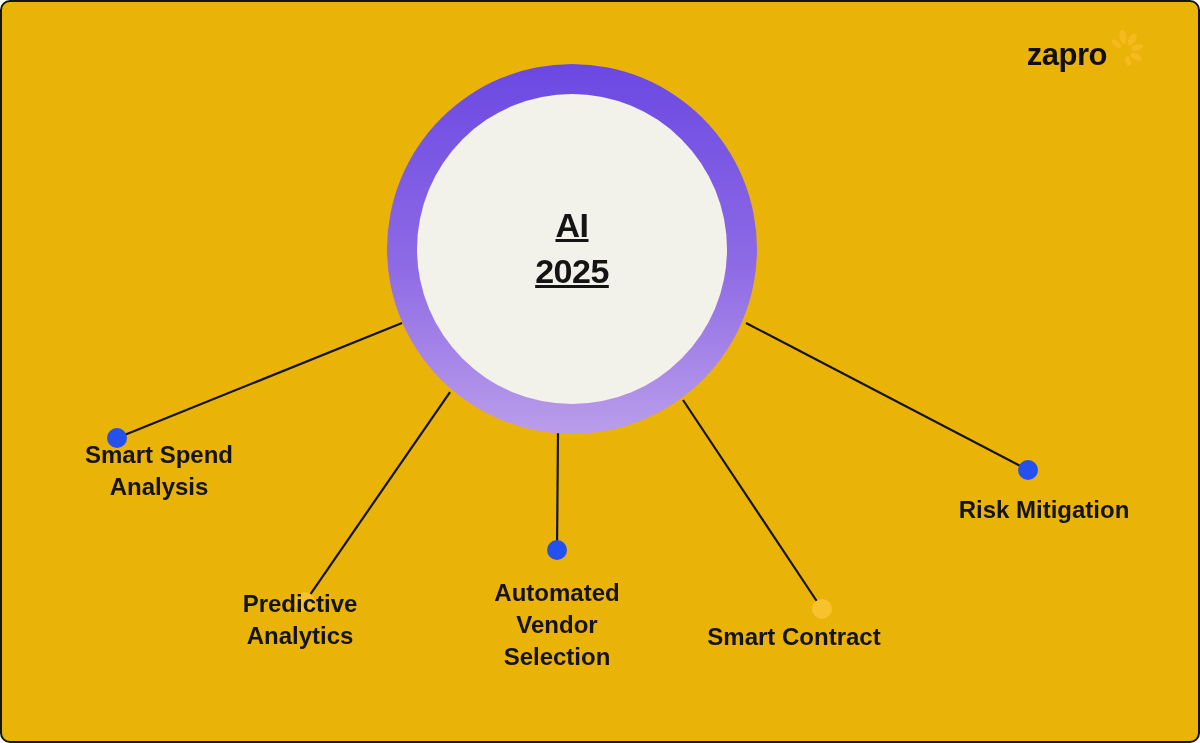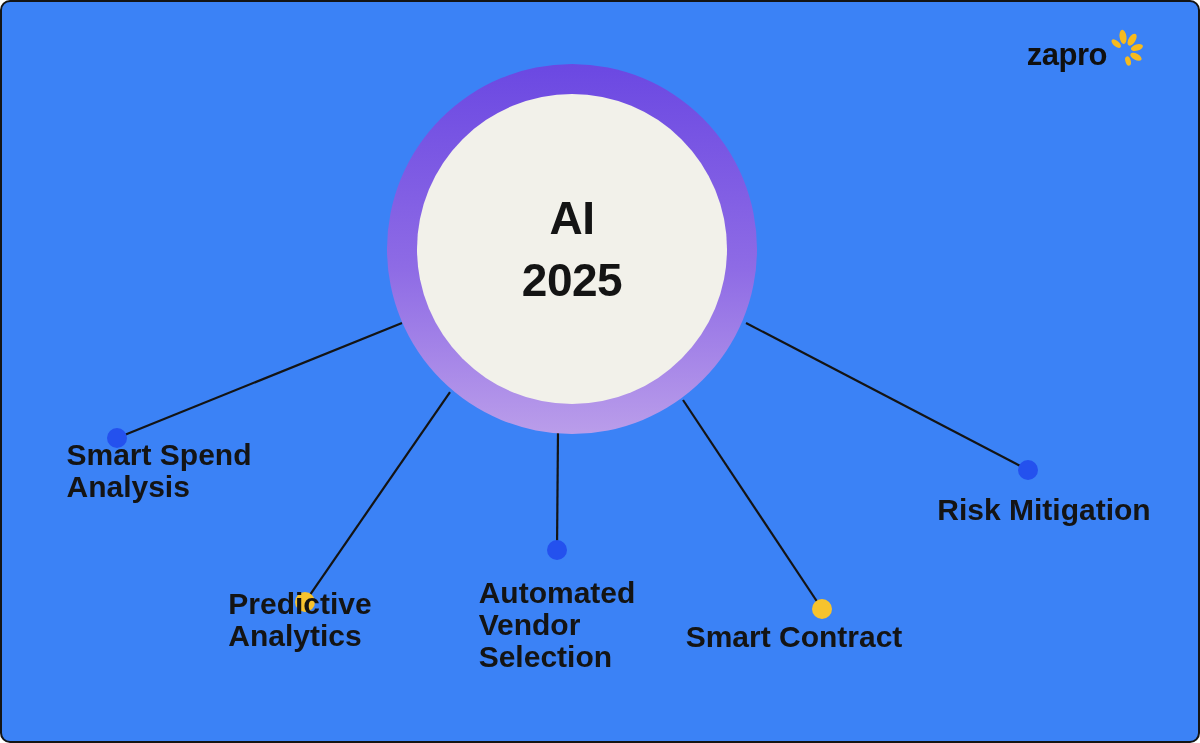--- a/index.html
+++ b/index.html
@@ -49,50 +49,51 @@
   .hub-inner {
     position: absolute;
     border-radius: 50%;
     background: #F2F1EA;
     display: flex;
     align-items: center;
     justify-content: center;
   }
   .hub-title {
     text-align: center;
-    font-size: 46px;
+    font-size: 34px;
     line-height: 1.35;
     font-weight: bold;
     color: #141414;
     letter-spacing: -0.5px;
+    text-decoration: underline;
   }
   
   .spokes-svg {
     position: absolute;
     left: 0;
     top: 0;
     z-index: 1;
   }
   
   .node-label {
     position: absolute;
     transform: translateX(-50%);
-    text-align: left;
-    font-size: 30px;
+    text-align: center;
+    font-size: 24px;
     line-height: 32px;
     font-weight: bold;
     color: #141414;
     white-space: nowrap;
     z-index: 3;
   }
 </style>
 </head>
 <body>
 
-<div class="canvas" style="background: #3b82f6; border-color: rgb(20, 20, 20);">
+<div class="canvas" style="background: #eab308; border-color: rgb(20, 20, 20);">
 
   <div class="logo">
     <span class="logo-text" style="color: rgb(16, 16, 16);">zapro</span>
     <svg class="logo-burst" viewBox="-22 -28 44 56" aria-hidden="true">
       <g id="burst-rays">
           <ellipse cx="0" cy="-12" rx="3" ry="6" transform="rotate(-50)" fill="#F6BA1E"></ellipse>
           <ellipse cx="0" cy="-15" rx="3.6" ry="7.5" transform="rotate(-8)" fill="#F6BA1E"></ellipse>
           <ellipse cx="0" cy="-14" rx="3.6" ry="7" transform="rotate(32)" fill="#F6BA1E"></ellipse>
           <ellipse cx="0" cy="-13" rx="3.3" ry="6.5" transform="rotate(74)" fill="#F6BA1E"></ellipse>
           <ellipse cx="0" cy="-13" rx="3.3" ry="6.5" transform="rotate(118)" fill="#F6BA1E"></ellipse>

